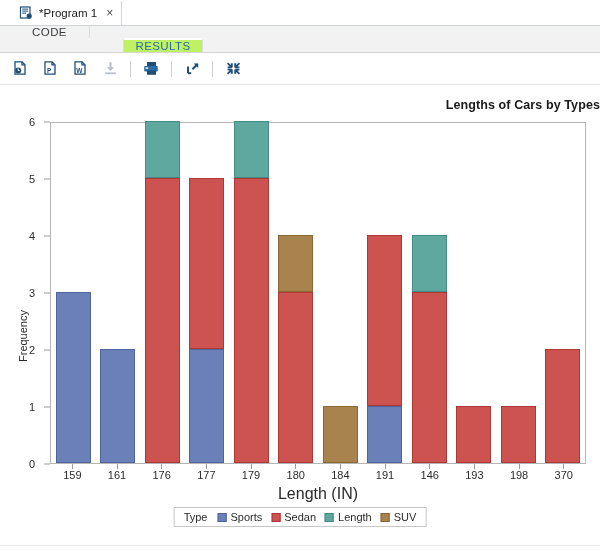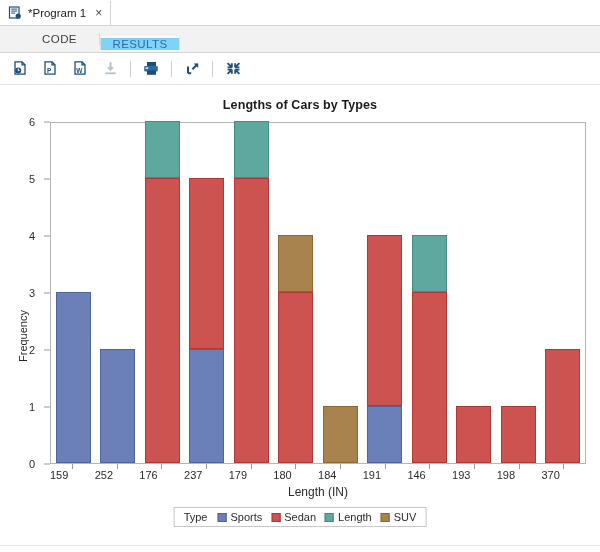--- a/index.html
+++ b/index.html
@@ -32,21 +32,21 @@
     background: #ffffff;
     display: flex;
     align-items: flex-end;
     border-bottom: 1px solid #cfd4d9;
     flex: none;
   }
   .program-tab {
     height: 24px;
     display: flex;
     align-items: center;
-    padding: 0 8px 0 8px;
+    padding: 0 8px 0 19px;
     gap: 6px;
     background: #ffffff;
     border-right: 1px solid #cfd4d9;
     box-sizing: border-box;
   }
   .program-tab .pt-icon {
     width: 14px;
     height: 14px;
     flex: none;
     position: relative;
@@ -62,47 +62,48 @@
     line-height: 1;
     padding-left: 3px;
     cursor: pointer;
   }
 
   
   .view-tabs {
     height: 27px;
     background: #f2f2f2;
     display: flex;
-    align-items: center;
+    align-items: flex-start;
     border-bottom: 1px solid #d4d4d4;
     flex: none;
-    padding-left: 20px;
+    padding-left: 10px;
     box-sizing: border-box;
   }
   .view-tab {
     width: 80px;
     display: flex;
     align-items: center;
     justify-content: center;
     font-size: 11.5px;
     letter-spacing: 0.4px;
     color: #3c3c3c;
     border-right: 1px solid #dcdcdc;
     box-sizing: border-box;
     cursor: pointer;
     background: transparent;
   }
   .view-tab.active {
-    background: #7dd3fc;
+    background: #bef264;
     color: #2d6ca2;
     border-top: 2px solid #ffffff;
     border-right: 1px solid #dcdcdc;
     border-left: 1px solid #dcdcdc;
     position: relative;
-    top: 4px;
+    top: 12px;
+    margin-left: 33px;
   }
 
   
   .toolbar {
     height: 31px;
     background: #ffffff;
     display: flex;
     align-items: center;
     padding-left: 6px;
     gap: 2px;
@@ -127,21 +128,21 @@
 
   
   .results-body {
     flex: 1;
     background: #ffffff;
     position: relative;
     overflow: hidden;
   }
 
   .chart-title {
-    text-align: center;
+    text-align: right;
     font-size: 12.5px;
     font-weight: bold;
     color: #1a1a1a;
     margin-top: 13px;
     letter-spacing: 0.1px;
   }
 
   
   .chart-area {
     position: absolute;
@@ -220,21 +221,21 @@
   
   .x-ticklabels {
     position: absolute;
     left: 50px;
     top: 384px;
     width: 536px;
     display: flex;
   }
   .x-tick {
     flex: 1 1 0;
-    text-align: left;
+    text-align: center;
     font-size: 11px;
     color: #2b2b2b;
   }
   .x-tickmarks {
     position: absolute;
     left: 50px;
     top: 379px;
     width: 536px;
     display: flex;
   }
@@ -248,21 +249,21 @@
     width: 1px;
     height: 5px;
     background: #9a9a9a;
   }
   .x-axis-title {
     position: absolute;
     left: 50px;
     top: 400px;
     width: 536px;
     text-align: center;
-    font-size: 12px;
+    font-size: 16px;
     color: #2b2b2b;
   }
 
   
   .legend {
     position: absolute;
     left: 50%;
     transform: translateX(-50%);
     top: 422px;
     border: 1px solid #c6c6c6;
@@ -512,23 +513,23 @@
           </div>
           <div class="x-tickmark-slot">
             <i></i>
           </div>
           <div class="x-tickmark-slot">
             <i></i>
           </div>
         </div>
       <div class="x-ticklabels" id="x-ticks-host">
           <div class="x-tick">159</div>
-          <div class="x-tick">252</div>
+          <div class="x-tick">161</div>
           <div class="x-tick">176</div>
-          <div class="x-tick">237</div>
+          <div class="x-tick">177</div>
           <div class="x-tick">179</div>
           <div class="x-tick">180</div>
           <div class="x-tick">184</div>
           <div class="x-tick">191</div>
           <div class="x-tick">146</div>
           <div class="x-tick">193</div>
           <div class="x-tick">198</div>
           <div class="x-tick">370</div>
         </div>
       <div class="x-axis-title">Length (IN)</div>

